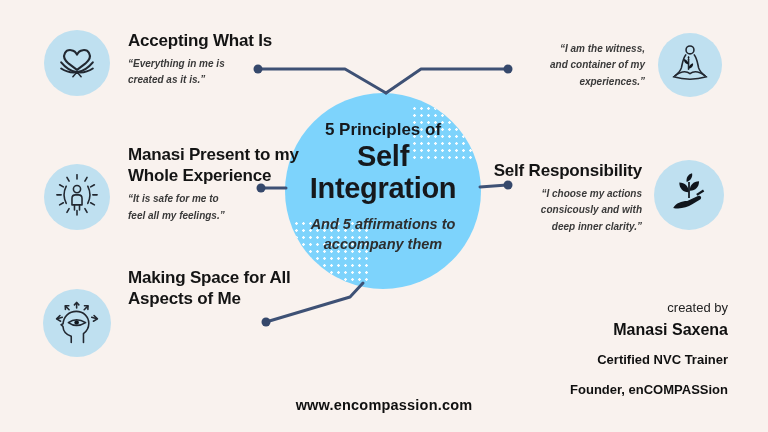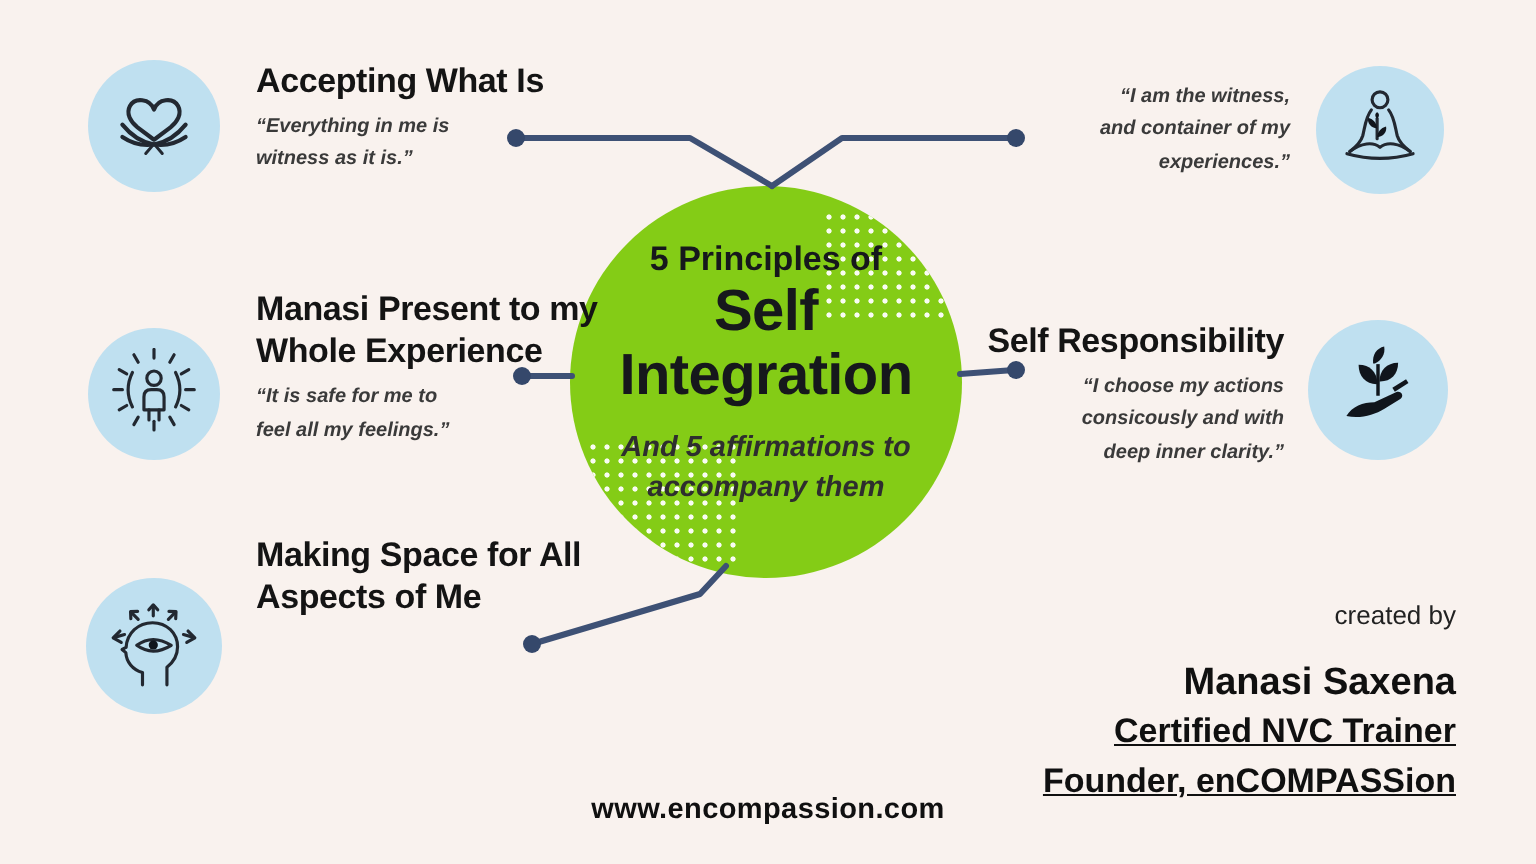--- a/index.html
+++ b/index.html
@@ -20,43 +20,43 @@
   .ic-fill   { fill:#10151c; stroke:none; }
   
   .p-block { position:absolute; }
   .p-title { font-weight:700; font-size:17px; line-height:1.24; letter-spacing:-0.2px; color:#141414; }
   .p-quote { margin-top:5px; font-style:italic; font-weight:700; font-size:10px; line-height:1.64; color:#3a3a3a; }
   .p-title span, .p-quote span, .block-line { display:block; }
   .align-right { text-align:right; }
   
   .center-circle {
     position:absolute; left:285px; top:93px; width:196px; height:196px;
-    border-radius:50%; background:#84cc16; overflow:hidden;
+    border-radius:50%; background:#7dd3fc; overflow:hidden;
     display:flex; flex-direction:column; align-items:center; text-align:center;
     padding-top:27px;
   }
   .dots {
     position:absolute;
     background-image:radial-gradient(circle, rgba(255,255,255,0.95) 1.1px, rgba(255,255,255,0) 1.5px);
     background-size:7px 7px;
   }
   .dots.tr { top:12px; right:6px; width:64px; height:58px; }
   .dots.bl { bottom:5px; left:8px; width:76px; height:64px; }
   .cc-eyebrow { position:relative; font-weight:700; font-size:17px; color:#16181c; }
   .cc-title   { position:relative; font-weight:700; font-size:29px; line-height:1.12; letter-spacing:-0.3px; color:#16181c; }
   .cc-sub     { position:relative; margin-top:9px; font-style:italic; font-weight:700; font-size:14.5px; line-height:1.4; color:#2e2e2e; }
   
   .connectors { position:absolute; left:0; top:0; width:768px; height:432px; pointer-events:none; }
   .connectors polyline, .connectors line { stroke:#3e5175; stroke-width:3; fill:none; stroke-linecap:round; stroke-linejoin:round; }
   .connectors circle { fill:#35486b; }
   
   .credits { position:absolute; right:40px; top:300px; text-align:right; }
   .credits .by   { font-size:13px; font-weight:400; color:#222; }
-  .credits .name { margin-top:16px; font-size:19px; font-weight:700; color:#101010; }
-  .credits .role { margin-top:2px; font-size:17px; font-weight:700; color:#101010; line-height:1.35;text-decoration:underline; }
+  .credits .name { margin-top:6px; font-size:16px; font-weight:700; color:#101010; }
+  .credits .role { margin-top:12px; font-size:13px; font-weight:700; color:#101010; line-height:1.35; }
   .footer-url {
     position:absolute; left:0; right:0; top:397px; text-align:center;
     font-size:14.5px; font-weight:700; letter-spacing:0.2px; color:#101010;
   }
 </style>
 </head>
 <body>
 
 <div class="canvas">
 
@@ -94,21 +94,21 @@
       <path class="ic-stroke" d="M55 40 C40 50 22 47 9 31"></path>
       <path class="ic-thin" d="M26 52 L32 45 L38 52"></path>
     </svg>
   </div>
   <div class="p-block" style="left:128px; top:30px; width:170px;">
     <div class="p-title">
       <span>Accepting What Is</span>
     </div>
     <div class="p-quote">
       <span>“Everything in me is</span>
-      <span>witness as it is.”</span>
+      <span>created as it is.”</span>
     </div>
   </div>
 
   <div class="p-block align-right" style="right:123px; top:36px; width:220px;">
     <div class="p-quote">
       <span>“I am the witness,</span>
       <span>and container of my</span>
       <span>experiences.”</span>
     </div>
   </div>

